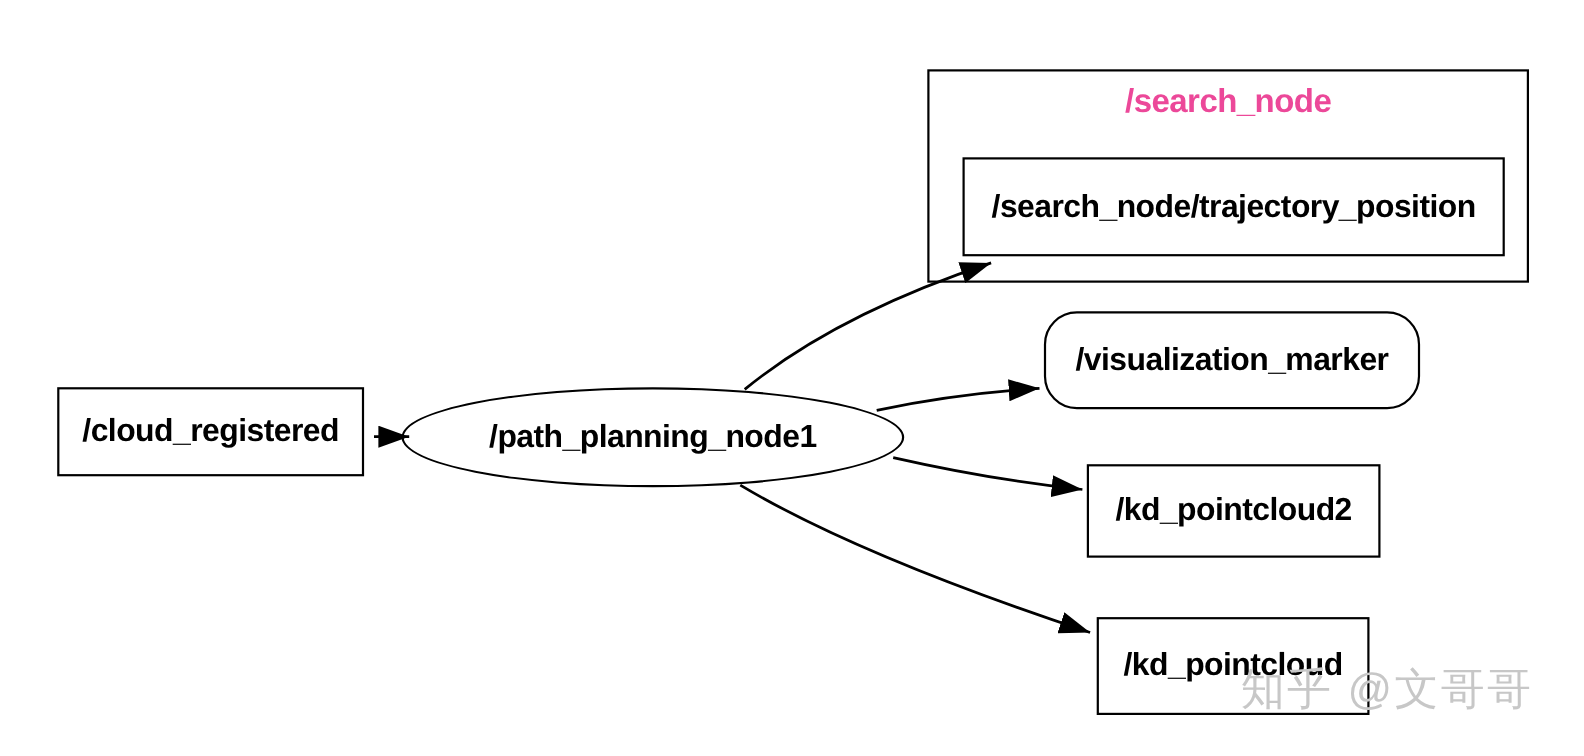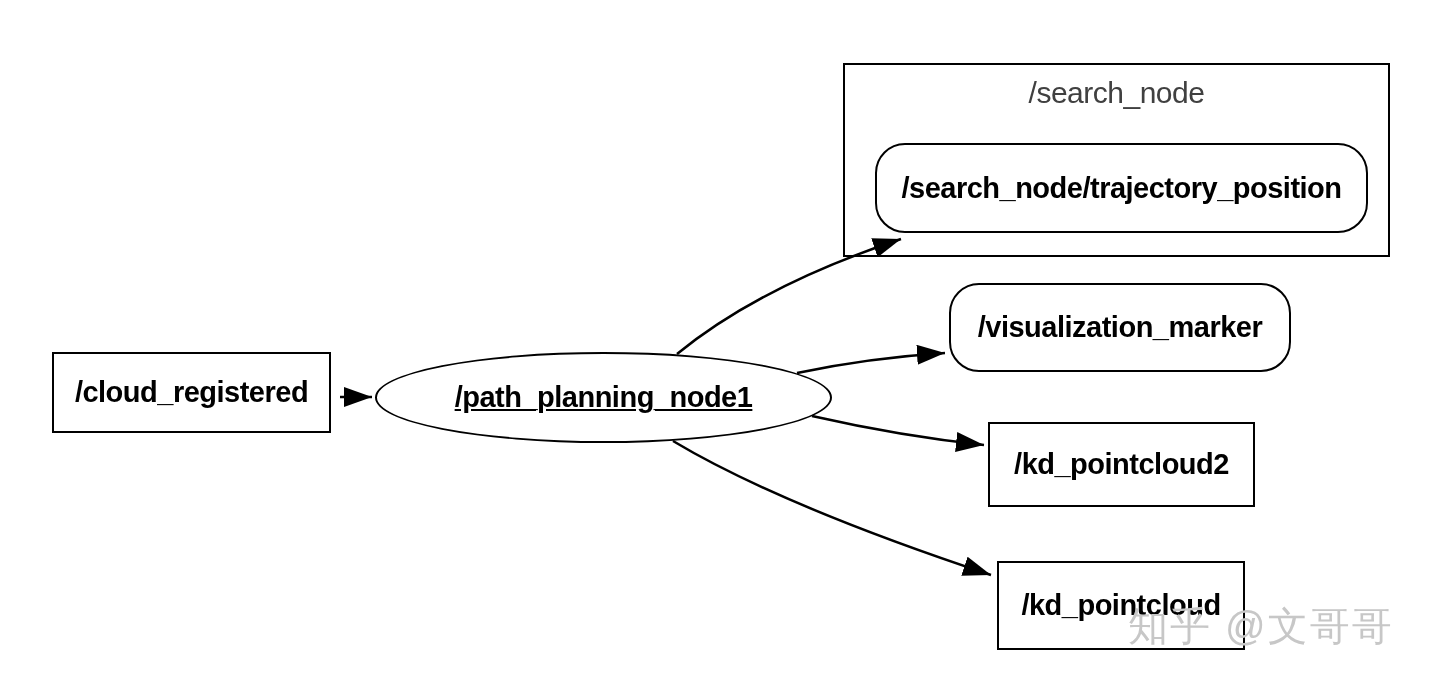--- a/index.html
+++ b/index.html
@@ -39,22 +39,22 @@
     position: absolute;
     box-sizing: border-box;
     border: 2.5px solid #000000;
     background: #ffffff;
     z-index: 1;
   }
   .group-label {
     position: absolute;
     text-align: center;
     font-size: 30px;
-    font-weight: 400;
-    color: #404040;
+    font-weight: 700;
+    color: #ec4899;
     letter-spacing: -0.5px;
     white-space: nowrap;
     z-index: 1;
   }
   .edges-layer {
     position: absolute;
     left: 0;
     top: 0;
     width: 1440px;
     height: 687px;
@@ -73,24 +73,24 @@
     font-size: 40px;
     font-weight: 400;
     color: #c7c7c7;
     letter-spacing: 2px;
     white-space: nowrap;
     z-index: 3;
   }
 
   
   #n-cloud       { left: 52px;  top: 352px; width: 279px; height: 81px; }
-  #n-planning    { left: 375px; top: 352px; width: 457px; height: 91px; text-decoration: underline; }
+  #n-planning    { left: 365px; top: 352px; width: 457px; height: 91px; }
   #g-search      { left: 843px; top: 63px;  width: 547px; height: 194px; }
   #g-search-lbl  { left: 843px; top: 76px;  width: 547px; }
-  #n-trajectory  { left: 875px; top: 143px; width: 493px; height: 90px; border-radius: 30px; }
+  #n-trajectory  { left: 875px; top: 143px; width: 493px; height: 90px; }
   #n-vis         { left: 949px; top: 283px; width: 342px; height: 89px; border-radius: 30px; }
   #n-kd2         { left: 988px; top: 422px; width: 267px; height: 85px; }
   #n-kd          { left: 997px; top: 561px; width: 248px; height: 89px; }
 </style>
 </head>
 <body>
 
 <div class="canvas">
 
   <div class="group-box" id="g-search"></div>

